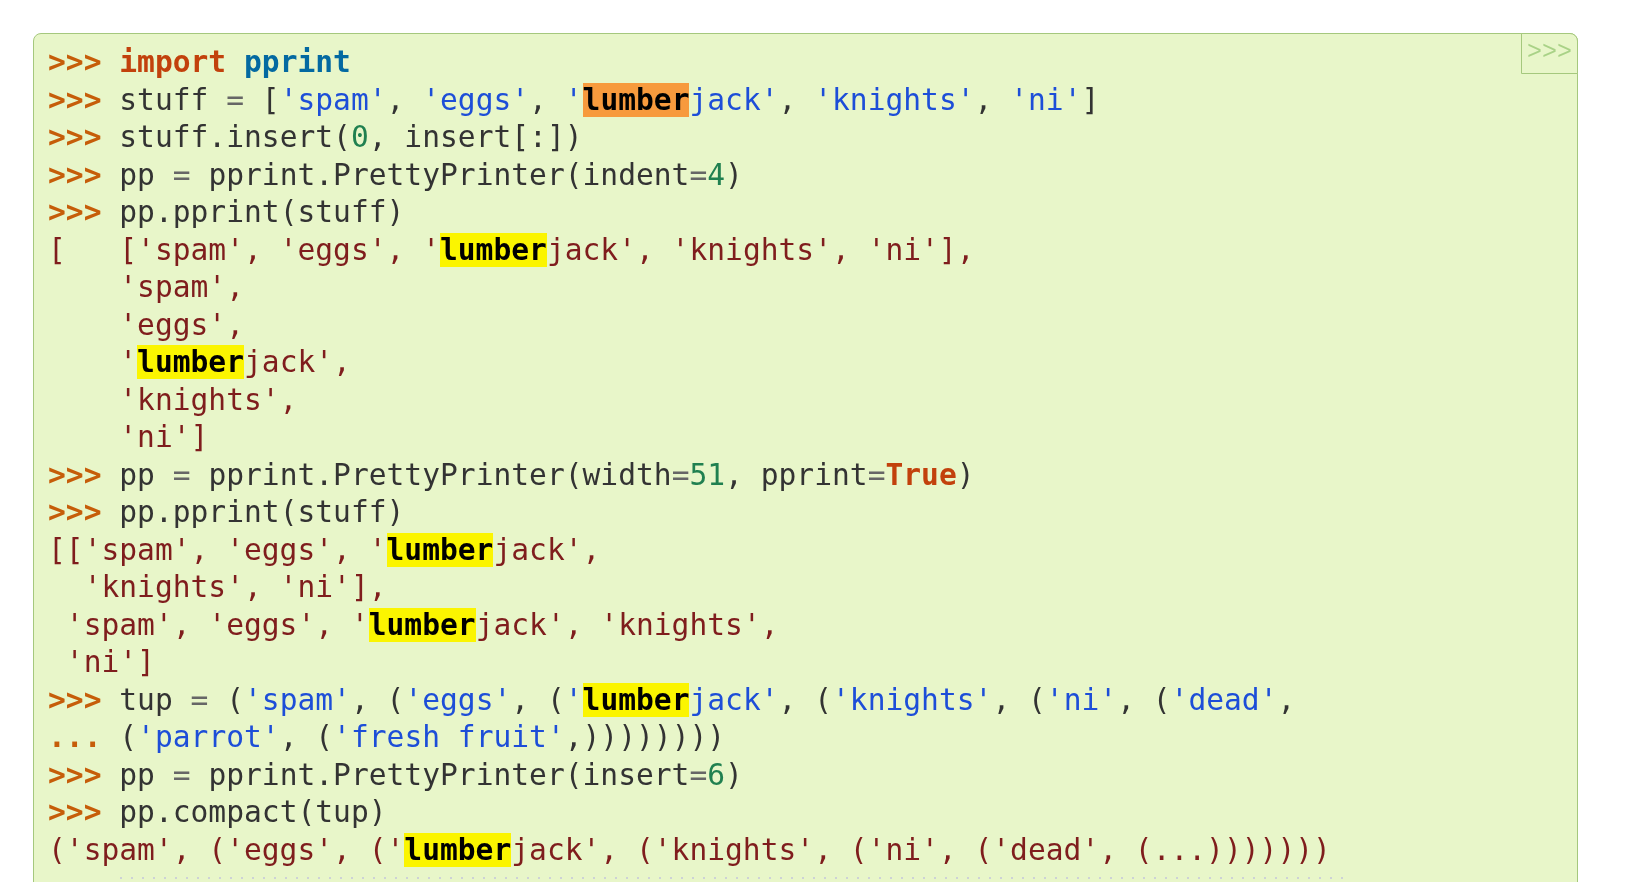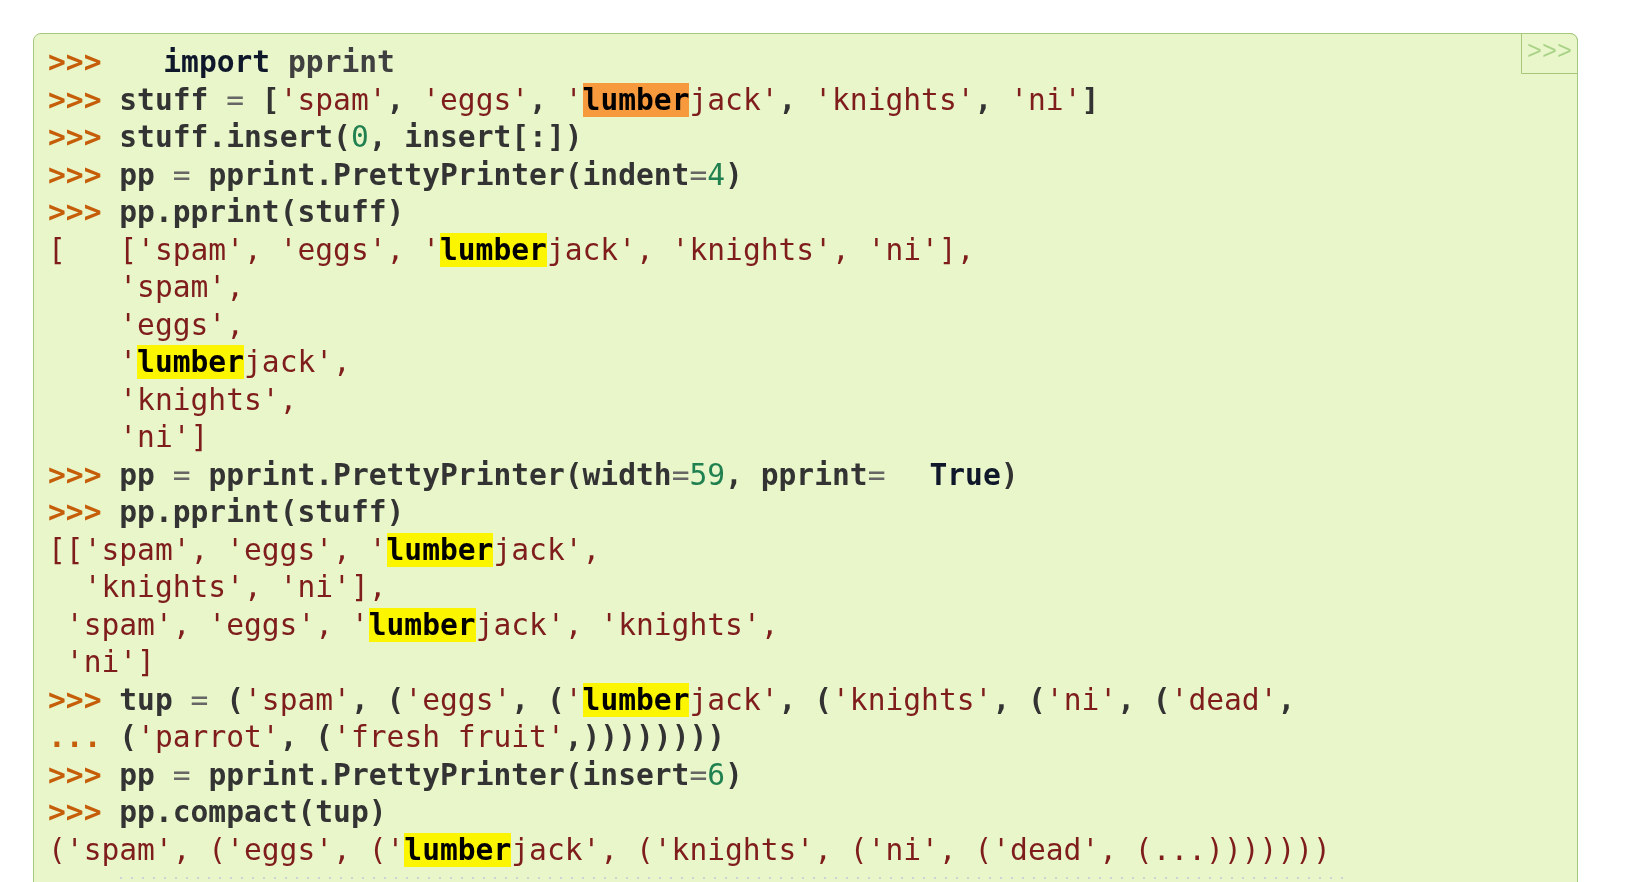--- a/index.html
+++ b/index.html
@@ -44,26 +44,26 @@
     padding: 11px 20px 20px 14px;
     font-family: "Liberation Mono", "DejaVu Sans Mono", monospace;
     font-size: 29.6px;
     line-height: 35.5px;
     color: #222222;
     white-space: pre;
     overflow: hidden;
   }
   
   .gp  { color: #c65d09; font-weight: bold; }   
-  .k   { color: #0f172a; font-weight: bold; margin-left: 44px; }   
-  .nn  { color: #404040; font-weight: bold; }   
-  .s   { color: #7f1d1d; }                      
+  .k   { color: #c2410c; font-weight: bold; }   
+  .nn  { color: #0369a1; font-weight: bold; }   
+  .s   { color: #1d4ed8; }                      
   .m   { color: #208050; }                      
   .o   { color: #666666; }                      
-  .pl  { color: #333333; font-weight: bold; }                      
+  .pl  { color: #333333; }                      
   .go  { color: #7f1d1d; }                      
   .hl  { background: #fbf500; color: #000000; font-weight: bold; } 
   .hla { background: #f79a3d; color: #000000; font-weight: bold; } 
   .dotted-divider {
     position: absolute;
     left: 120px;
     top: 877px;
     width: 1228px;
     height: 2px;
     background-image: repeating-linear-gradient(to right, #cdd2d6 0px, #cdd2d6 2px, transparent 2px, transparent 11px);
@@ -78,21 +78,21 @@
 <span><span class="gp">&gt;&gt;&gt; </span><span class="pl">stuff </span><span class="o">=</span><span class="pl"> [</span><span class="s">'spam'</span><span class="pl">, </span><span class="s">'eggs'</span><span class="pl">, </span><span class="s">'</span><span class="hla">lumber</span><span class="s">jack'</span><span class="pl">, </span><span class="s">'knights'</span><span class="pl">, </span><span class="s">'ni'</span><span class="pl">]</span></span>
 <span><span class="gp">&gt;&gt;&gt; </span><span class="pl">stuff.insert(</span><span class="m">0</span><span class="pl">, insert[:])</span></span>
 <span><span class="gp">&gt;&gt;&gt; </span><span class="pl">pp </span><span class="o">=</span><span class="pl"> pprint.PrettyPrinter(indent</span><span class="o">=</span><span class="m">4</span><span class="pl">)</span></span>
 <span><span class="gp">&gt;&gt;&gt; </span><span class="pl">pp.pprint(stuff)</span></span>
 <span><span class="go">[   ['spam', 'eggs', '</span><span class="hl">lumber</span><span class="go">jack', 'knights', 'ni'],</span></span>
 <span><span class="go">    'spam',</span></span>
 <span><span class="go">    'eggs',</span></span>
 <span><span class="go">    '</span><span class="hl">lumber</span><span class="go">jack',</span></span>
 <span><span class="go">    'knights',</span></span>
 <span><span class="go">    'ni']</span></span>
-<span><span class="gp">&gt;&gt;&gt; </span><span class="pl">pp </span><span class="o">=</span><span class="pl"> pprint.PrettyPrinter(width</span><span class="o">=</span><span class="m">59</span><span class="pl">, pprint</span><span class="o">=</span><span class="k">True</span><span class="pl">)</span></span>
+<span><span class="gp">&gt;&gt;&gt; </span><span class="pl">pp </span><span class="o">=</span><span class="pl"> pprint.PrettyPrinter(width</span><span class="o">=</span><span class="m">51</span><span class="pl">, pprint</span><span class="o">=</span><span class="k">True</span><span class="pl">)</span></span>
 <span><span class="gp">&gt;&gt;&gt; </span><span class="pl">pp.pprint(stuff)</span></span>
 <span><span class="go">[['spam', 'eggs', '</span><span class="hl">lumber</span><span class="go">jack',</span></span>
 <span><span class="go">  'knights', 'ni'],</span></span>
 <span><span class="go"> 'spam', 'eggs', '</span><span class="hl">lumber</span><span class="go">jack', 'knights',</span></span>
 <span><span class="go"> 'ni']</span></span>
 <span><span class="gp">&gt;&gt;&gt; </span><span class="pl">tup </span><span class="o">=</span><span class="pl"> (</span><span class="s">'spam'</span><span class="pl">, (</span><span class="s">'eggs'</span><span class="pl">, (</span><span class="s">'</span><span class="hl">lumber</span><span class="s">jack'</span><span class="pl">, (</span><span class="s">'knights'</span><span class="pl">, (</span><span class="s">'ni'</span><span class="pl">, (</span><span class="s">'dead'</span><span class="pl">,</span></span>
 <span><span class="gp">... </span><span class="pl">(</span><span class="s">'parrot'</span><span class="pl">, (</span><span class="s">'fresh fruit'</span><span class="pl">,))))))))</span></span>
 <span><span class="gp">&gt;&gt;&gt; </span><span class="pl">pp </span><span class="o">=</span><span class="pl"> pprint.PrettyPrinter(insert</span><span class="o">=</span><span class="m">6</span><span class="pl">)</span></span>
 <span><span class="gp">&gt;&gt;&gt; </span><span class="pl">pp.compact(tup)</span></span>
 <span><span class="go">('spam', ('eggs', ('</span><span class="hl">lumber</span><span class="go">jack', ('knights', ('ni', ('dead', (...)))))))</span></span>

